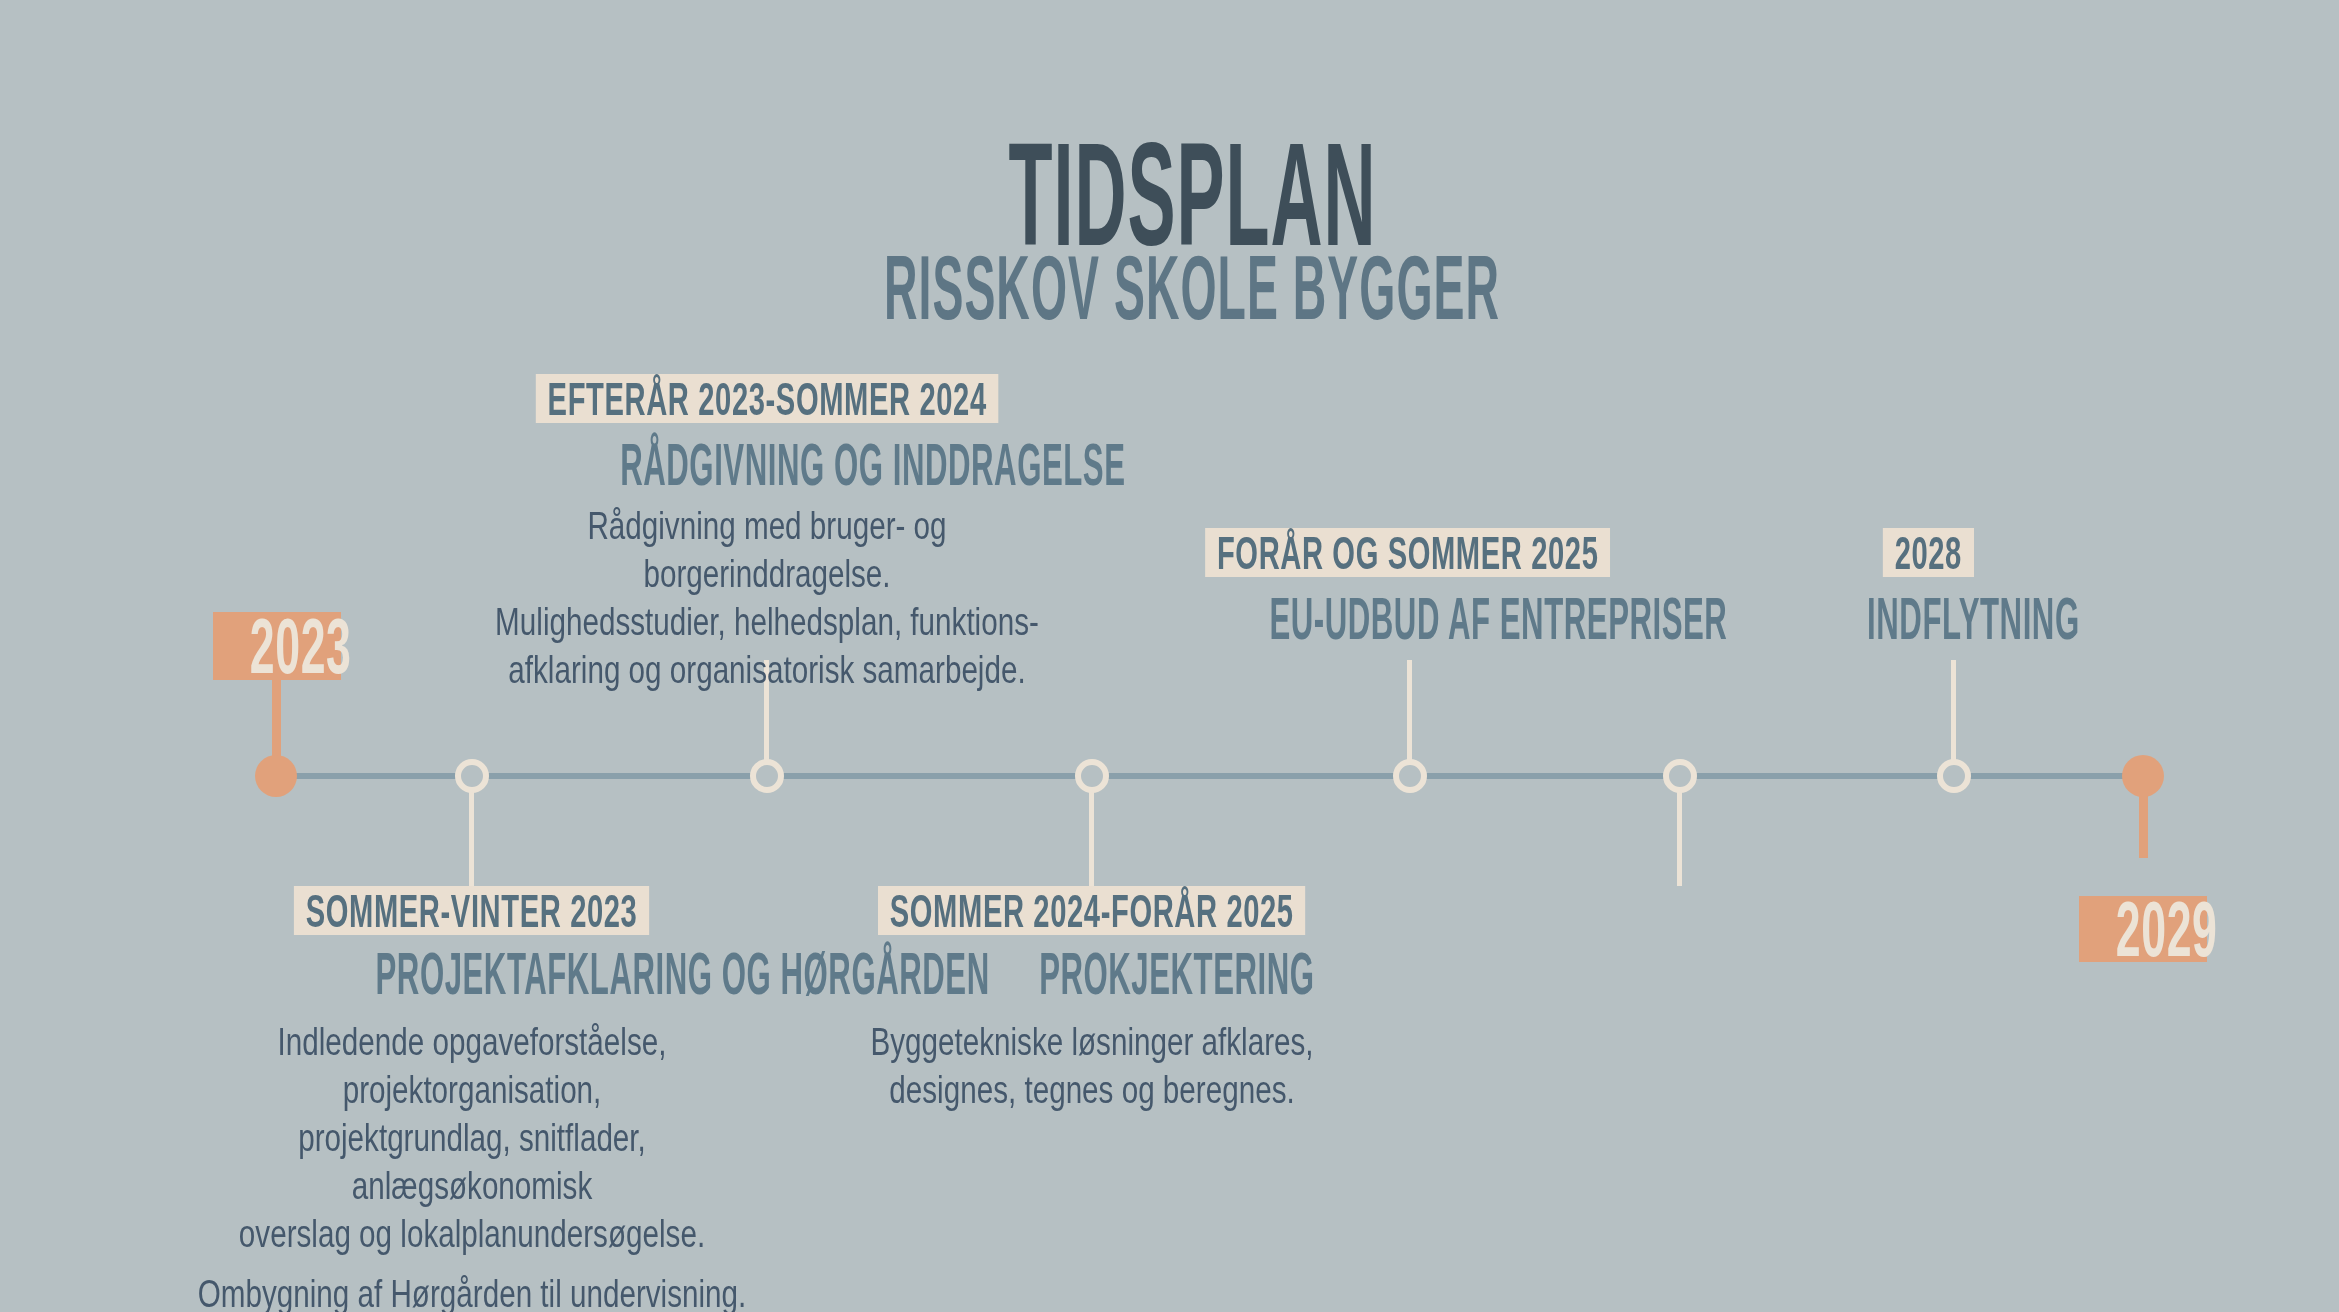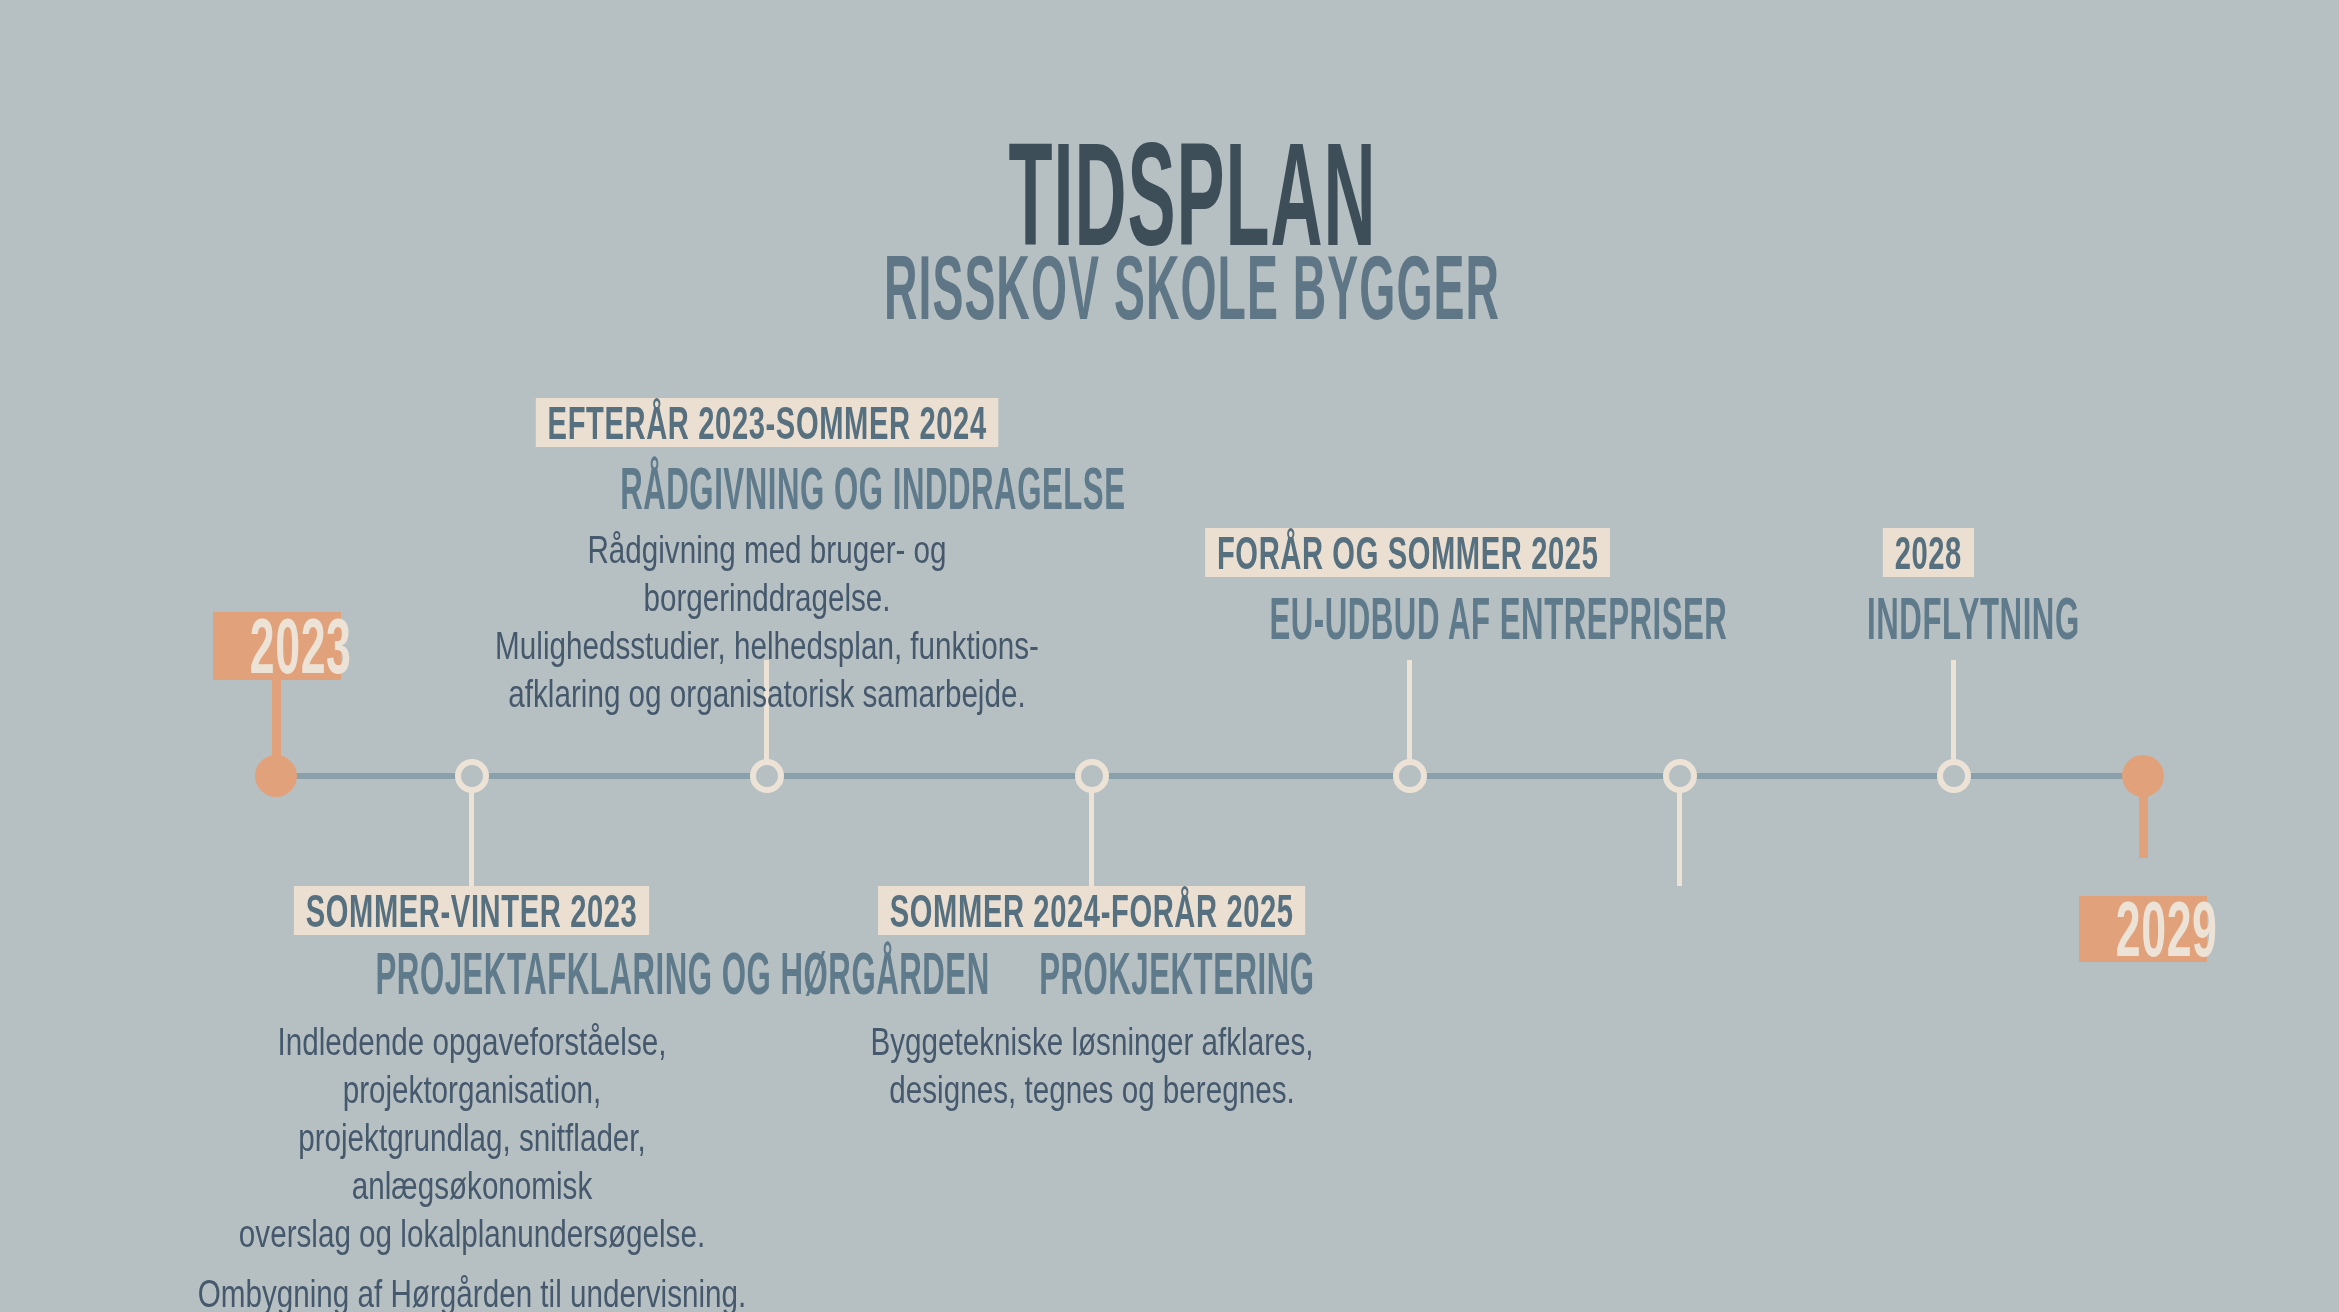--- a/index.html
+++ b/index.html
@@ -108,21 +108,21 @@
 
   <div class="ms-block pos-bottom" style="left:92px;top:886px;width:760px;">
     <div class="badge-row"><span class="badge">SOMMER-VINTER 2023</span></div>
     <div class="ms-heading"><span class="cond-h">PROJEKTAFKLARING OG HØRGÅRDEN</span></div>
     <div class="ms-desc">Indledende opgaveforståelse, projektorganisation,
 projektgrundlag, snitflader, anlægsøkonomisk
 overslag og lokalplanundersøgelse.</div>
     <div class="ms-desc ms-desc2">Ombygning af Hørgården til undervisning.</div>
   </div>
 
-  <div class="ms-block pos-top" style="left:387px;top:374px;width:760px;margin-top:24px;">
+  <div class="ms-block pos-top" style="left:387px;top:374px;width:760px;">
     <div class="badge-row"><span class="badge">EFTERÅR 2023-SOMMER 2024</span></div>
     <div class="ms-heading"><span class="cond-h">RÅDGIVNING OG INDDRAGELSE</span></div>
     <div class="ms-desc">Rådgivning med bruger- og borgerinddragelse.
 Mulighedsstudier, helhedsplan, funktions-
 afklaring og organisatorisk samarbejde.</div>
   </div>
 
   <div class="ms-block pos-bottom" style="left:742px;top:886px;width:700px;">
     <div class="badge-row"><span class="badge">SOMMER 2024-FORÅR 2025</span></div>
     <div class="ms-heading"><span class="cond-h">PROKJEKTERING</span></div>

